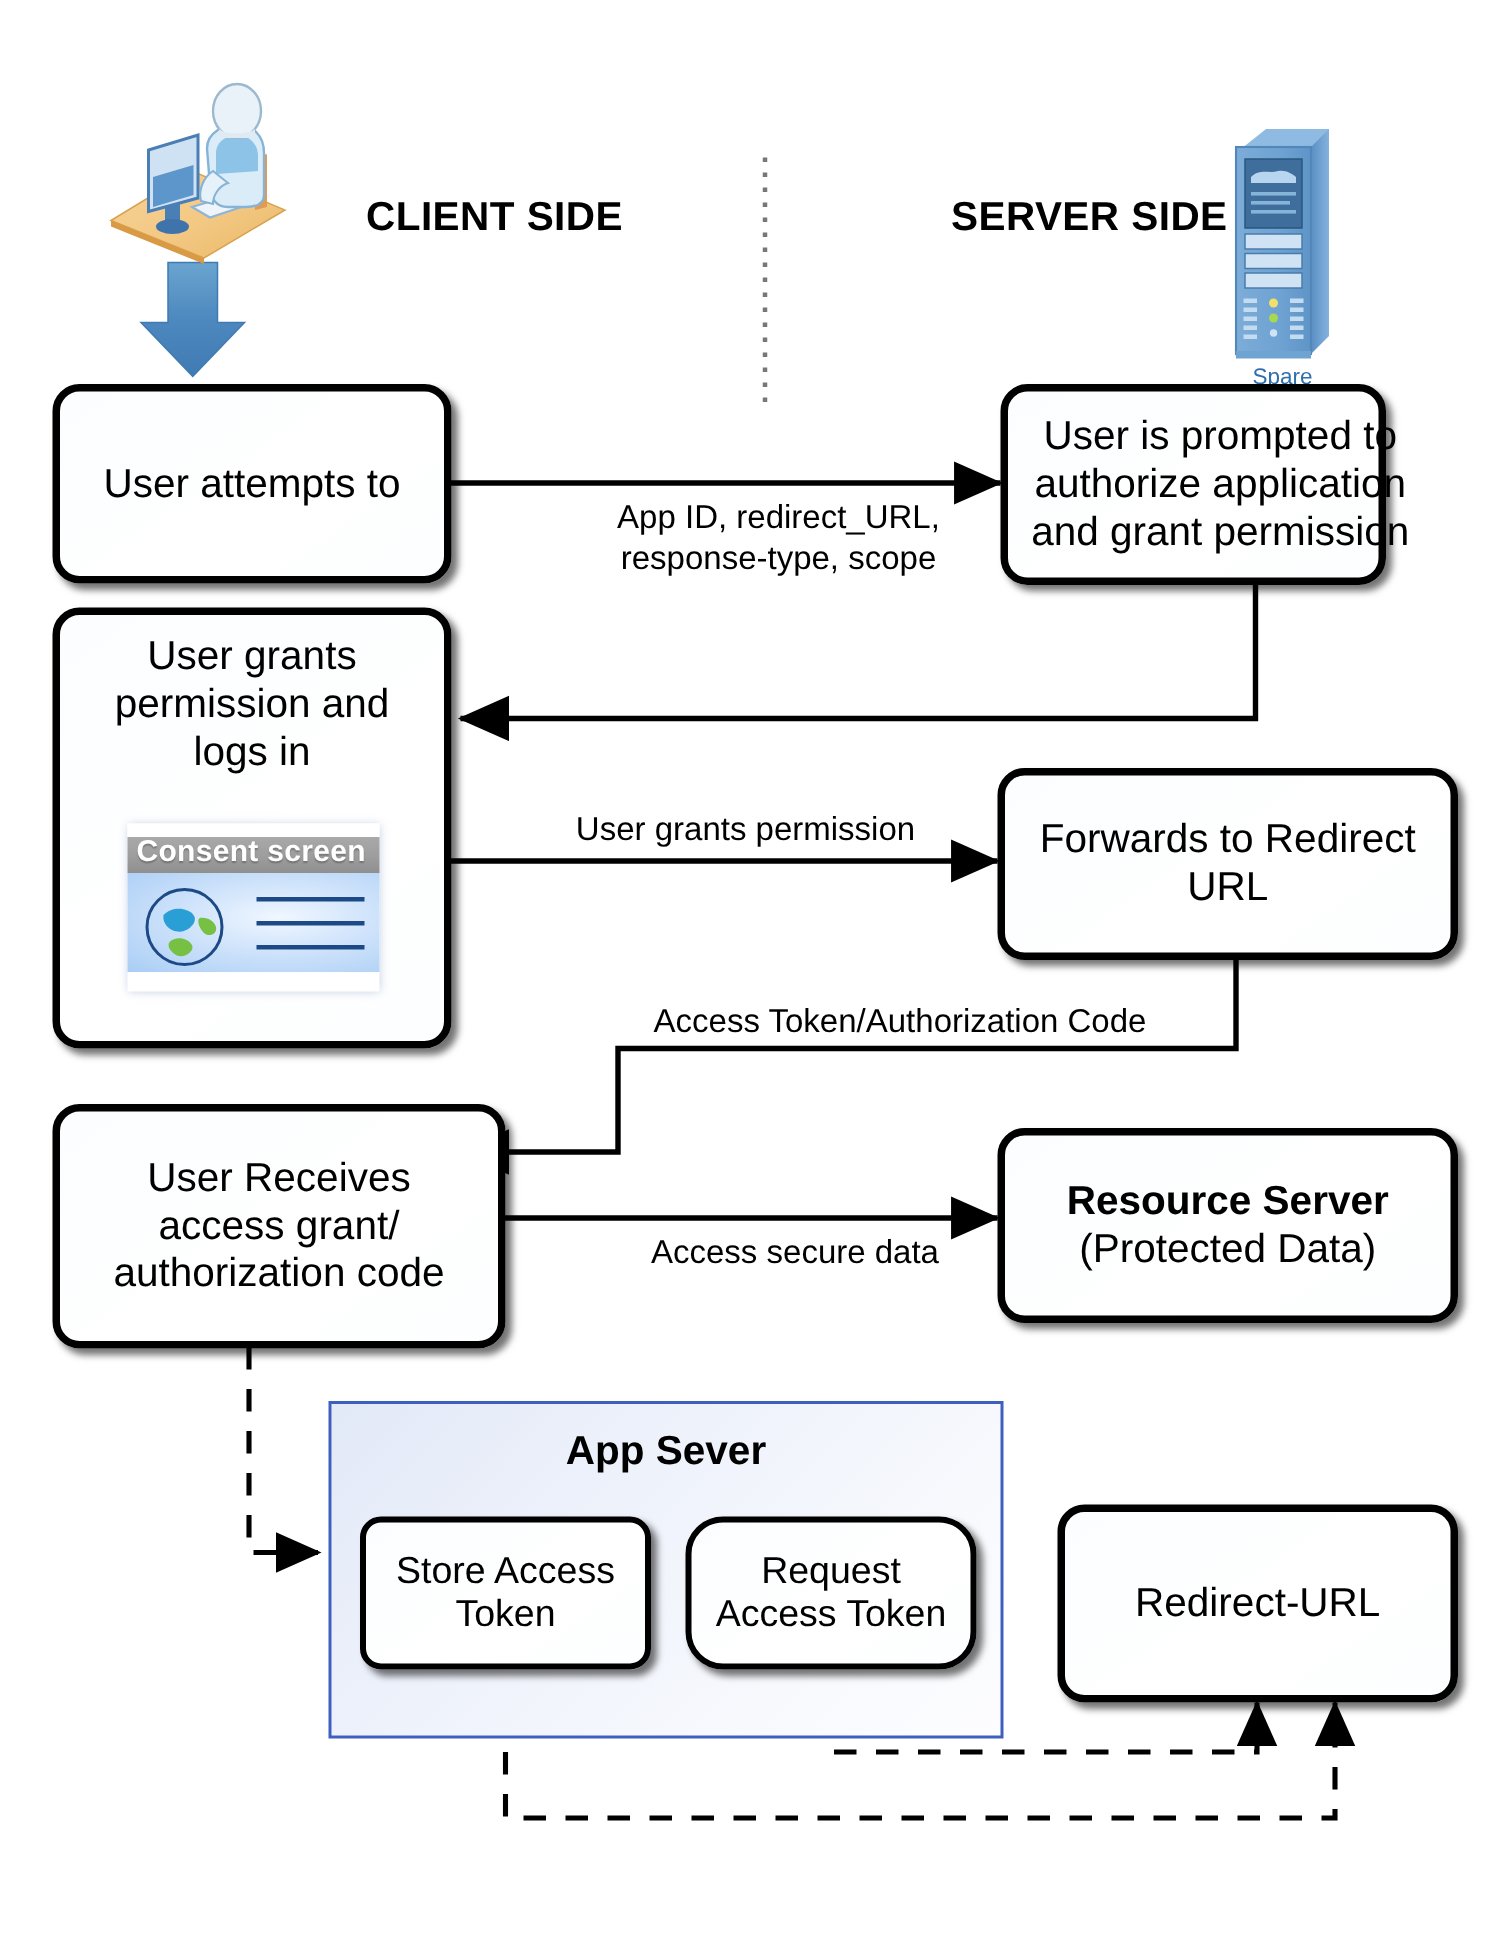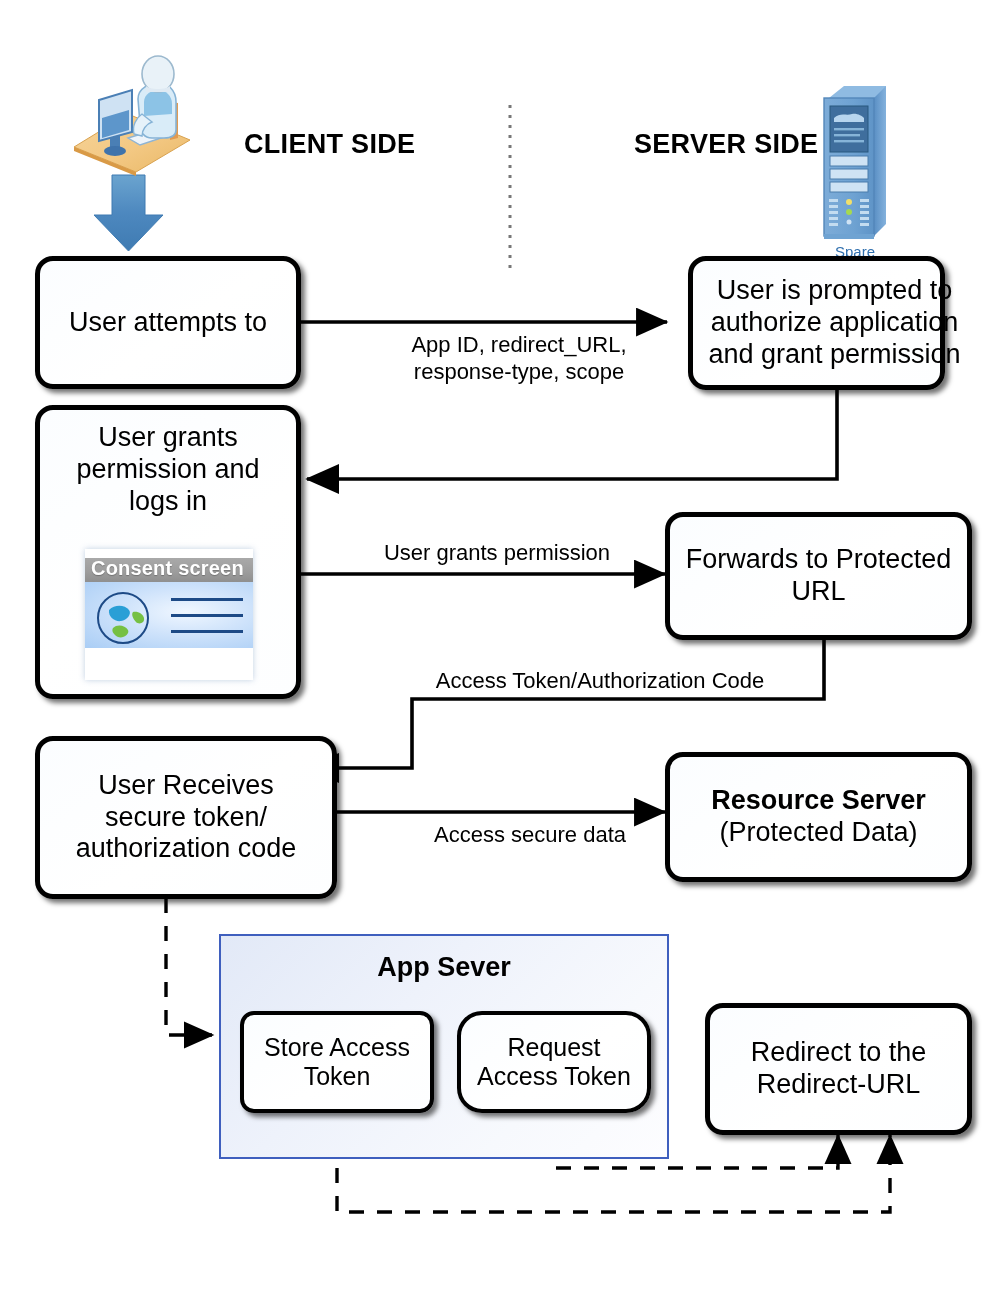--- a/index.html
+++ b/index.html
@@ -250,60 +250,60 @@
   </svg>
   <div class="spare-cap" style="left:795px;top:243px;">Spare</div>
 
   <div class="side-label" style="left:224px;top:129px;">CLIENT SIDE</div>
   <div class="side-label" style="left:614px;top:129px;">SERVER SIDE</div>
 
   <div class="box" style="left:35px;top:256px;width:266px;height:133px;">
     <span class="ln">User attempts to</span>
   </div>
 
-  <div class="box" style="left:688px;top:256px;width:257px;height:134px;padding-left:44px;">
+  <div class="box" style="left:667px;top:256px;width:257px;height:134px;padding-left:44px;">
     <span class="ln">User is prompted to</span>
     <span class="ln">authorize application</span>
     <span class="ln">and grant permission</span>
   </div>
 
   <div class="box" style="left:35px;top:405px;width:266px;height:294px;justify-content:flex-start;padding-top:12px;">
     <span class="ln">User grants</span>
     <span class="ln">permission and</span>
     <span class="ln">logs in</span>
   </div>
 
-  <div class="consent-thumb" style="left:85px;top:549px;width:168px;height:131px;">
+  <div class="consent-thumb" style="left:85px;top:549px;width:168px;height:112px;">
     <div class="consent-top"></div>
     <div class="consent-bar">
       <span>Consent screen</span>
     </div>
     <div class="consent-body">
       <svg style="position:absolute;left:10px;top:8px;width:56px;height:56px;" viewBox="0 0 56 56">
         <circle cx="28" cy="28" r="25" fill="none" stroke="#1d4a86" stroke-width="2"></circle>
         <path d="M14,20 C20,14 30,15 34,20 C37,24 32,30 26,31 C20,32 13,27 14,20 Z" fill="#2a9fd6"></path>
         <path d="M18,38 C22,34 30,35 33,40 C35,44 28,49 23,47 C19,45 16,41 18,38 Z" fill="#76c043"></path>
         <path d="M38,22 C43,21 48,24 49,28 C50,33 44,35 41,32 C38,29 36,24 38,22 Z" fill="#76c043"></path>
       </svg>
       <div class="consent-lines">
         <i></i>
           <i></i>
           <i></i>
       </div>
     </div>
   </div>
 
   <div class="box" style="left:665px;top:512px;width:307px;height:128px;">
-    <span class="ln">Forwards to Protected</span>
+    <span class="ln">Forwards to Redirect</span>
     <span class="ln">URL</span>
   </div>
 
   <div class="box" style="left:35px;top:736px;width:302px;height:163px;">
     <span class="ln">User Receives</span>
-    <span class="ln">secure token/</span>
+    <span class="ln">access grant/</span>
     <span class="ln">authorization code</span>
   </div>
 
   <div class="box" style="left:665px;top:752px;width:307px;height:130px;">
     <span class="ln bold">Resource Server</span>
     <span class="ln">(Protected Data)</span>
   </div>
 
   <div class="group-panel" style="left:219px;top:934px;width:450px;height:225px;">
     <div class="group-title">App Sever</div>
@@ -313,21 +313,20 @@
     <span class="ln">Store Access</span>
     <span class="ln">Token</span>
   </div>
 
   <div class="box small" style="left:457px;top:1011px;width:194px;height:102px;border-radius:25px;">
     <span class="ln">Request</span>
     <span class="ln">Access Token</span>
   </div>
 
   <div class="box" style="left:705px;top:1003px;width:267px;height:132px;">
-    <span class="ln">Redirect to the</span>
     <span class="ln">Redirect-URL</span>
   </div>
 
   <div class="edge-label" style="left:389px;top:332px;width:260px;">
     <span class="ln">App ID, redirect_URL,</span><br>
     <span class="ln">response-type, scope</span>
   </div>
 
   <div class="edge-label" style="left:362px;top:540px;width:270px;">
     <span class="ln">User grants permission</span>

